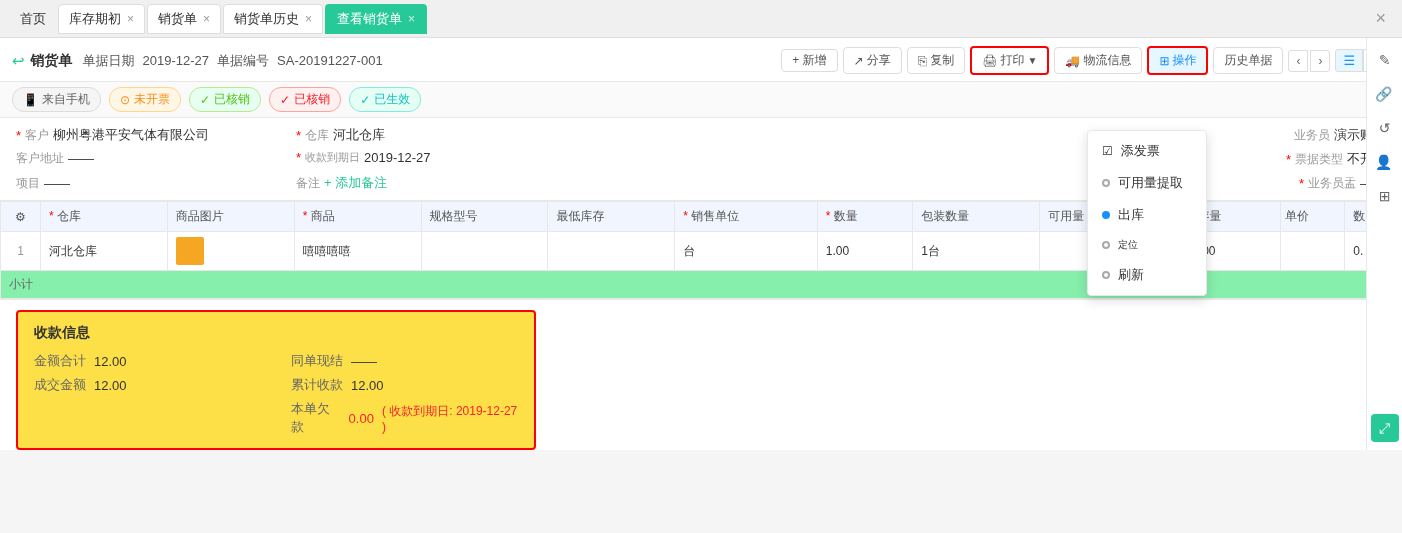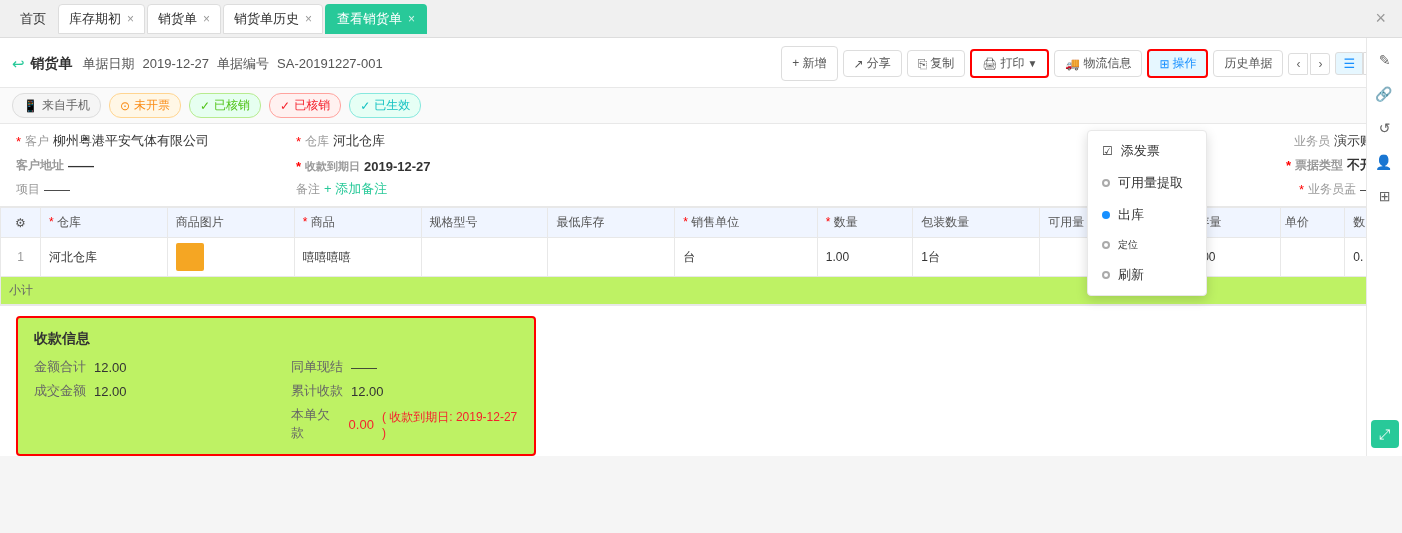--- a/index.html
+++ b/index.html
@@ -41,21 +41,21 @@
       <span style="font-weight:bold;font-size:14px;">销货单</span>
     </div>
     <div style="display:flex;align-items:center;gap:8px;font-size:13px;color:#555;">
       <span>单据日期</span>
       <span>2019-12-27</span>
       <span>单据编号</span>
       <span>SA-20191227-001</span>
     </div>
 
     <div style="display:flex;align-items:center;gap:5px;margin-left:auto;flex-wrap:nowrap;">
-      <button style="display:flex;align-items:center;gap:3px;padding:8px 10px;border:1px solid #ddd;border-radius:4px;background:#fff;cursor:pointer;font-size:12px;color:#555;">+ 新增</button>
+      <button style="display:flex;align-items:center;gap:3px;padding:2px 10px;border:1px solid #ddd;border-radius:4px;background:#fff;cursor:pointer;font-size:12px;color:#555;">+ 新增</button>
       <button style="display:flex;align-items:center;gap:3px;padding:4px 10px;border:1px solid #ddd;border-radius:4px;background:#fff;cursor:pointer;font-size:12px;color:#555;">
         <span>↗</span>
         <span>分享</span>
       </button>
       <button style="display:flex;align-items:center;gap:3px;padding:4px 10px;border:1px solid #ddd;border-radius:4px;background:#fff;cursor:pointer;font-size:12px;color:#555;">
         <span>⎘</span>
         <span>复制</span>
       </button>
       <button style="display:flex;align-items:center;gap:3px;padding:4px 10px;border:2px solid #f00;border-radius:4px;background:#fff;cursor:pointer;font-size:12px;color:#555;">
         <span>🖨</span>
@@ -116,21 +116,21 @@
       <div style="display:flex;align-items:center;gap:4px;min-width:200px;">
         <span style="color:#f00;">*</span>
         <span style="color:#999;font-size:12px;">仓库</span>
         <span style="color:#333;font-size:13px;">河北仓库</span>
       </div>
       <div style="display:flex;align-items:center;gap:4px;margin-left:auto;">
         <span style="color:#999;font-size:12px;">业务员</span>
         <span style="color:#333;font-size:13px;">演示账号</span>
       </div>
     </div>
-    <div style="display:flex;align-items:flex-end;gap:40px;margin-bottom:6px;font-weight:bold;">
+    <div style="display:flex;align-items:flex-start;gap:40px;margin-bottom:6px;">
       <div style="display:flex;align-items:center;gap:4px;min-width:240px;">
         <span style="color:#999;font-size:12px;">客户地址</span>
         <span style="color:#333;font-size:13px;">——</span>
       </div>
       <div style="display:flex;align-items:center;gap:4px;min-width:200px;">
         <span style="color:#f00;">*</span>
         <span style="color:#999;font-size:11px;">收款到期日</span>
         <span style="color:#333;font-size:13px;">2019-12-27</span>
       </div>
       <div style="display:flex;align-items:center;gap:4px;margin-left:auto;">
@@ -186,28 +186,28 @@
           <td style="padding:5px 8px;border:1px solid #e8e8e8;"></td>
           <td style="padding:5px 8px;border:1px solid #e8e8e8;"></td>
           <td style="padding:5px 8px;border:1px solid #e8e8e8;">台</td>
           <td style="padding:5px 8px;border:1px solid #e8e8e8;">1.00</td>
           <td style="padding:5px 8px;border:1px solid #e8e8e8;">1台</td>
           <td style="padding:5px 8px;border:1px solid #e8e8e8;"></td>
           <td style="padding:5px 8px;border:1px solid #e8e8e8;">12.00</td>
           <td style="padding:5px 8px;border:1px solid #e8e8e8;"></td>
           <td style="padding:5px 8px;border:1px solid #e8e8e8;">0.</td>
         </tr>
-        <tr style="background:#bef264;">
+        <tr style="background:#86efac;">
           <td colspan="13" style="padding:5px 8px;border:1px solid #e8e8e8;color:#666;">小计</td>
         </tr>
       </tbody>
     </table>
   </div>
 
-  <div style="border:2px solid #f00;margin:10px 16px;padding:12px 16px;border-radius:4px;background:#bef264;max-width:520px;">
+  <div style="border:2px solid #f00;margin:10px 16px;padding:12px 16px;border-radius:4px;background:#fde047;max-width:520px;">
     <div style="font-weight:bold;font-size:14px;margin-bottom:10px;">收款信息</div>
     <div style="display:grid;grid-template-columns:1fr 1fr;gap:6px 30px;">
       <div style="display:flex;align-items:center;gap:8px;font-size:13px;">
         <span style="color:#666;">金额合计</span>
         <span style="color:#333;">12.00</span>
       </div>
       <div style="display:flex;align-items:center;gap:8px;font-size:13px;">
         <span style="color:#666;">同单现结</span>
         <span style="color:#333;">——</span>
       </div>

